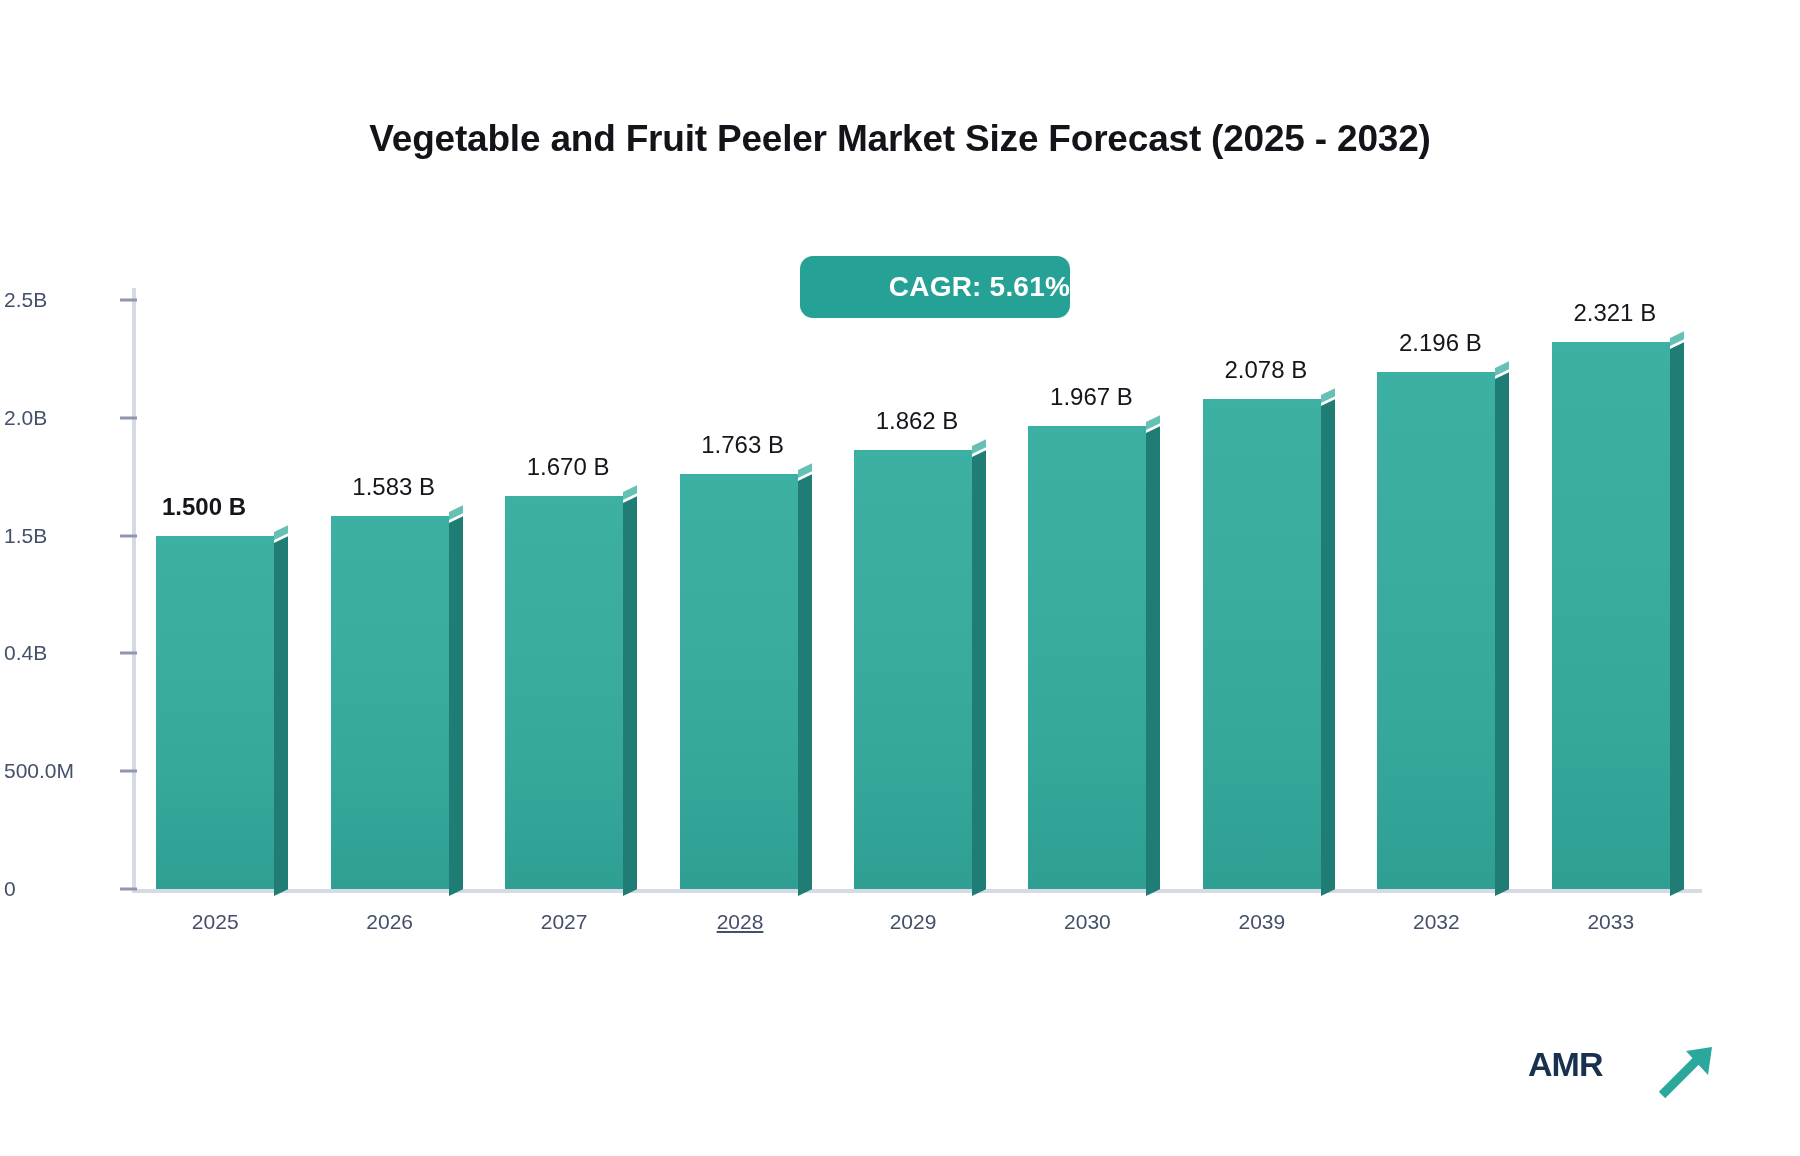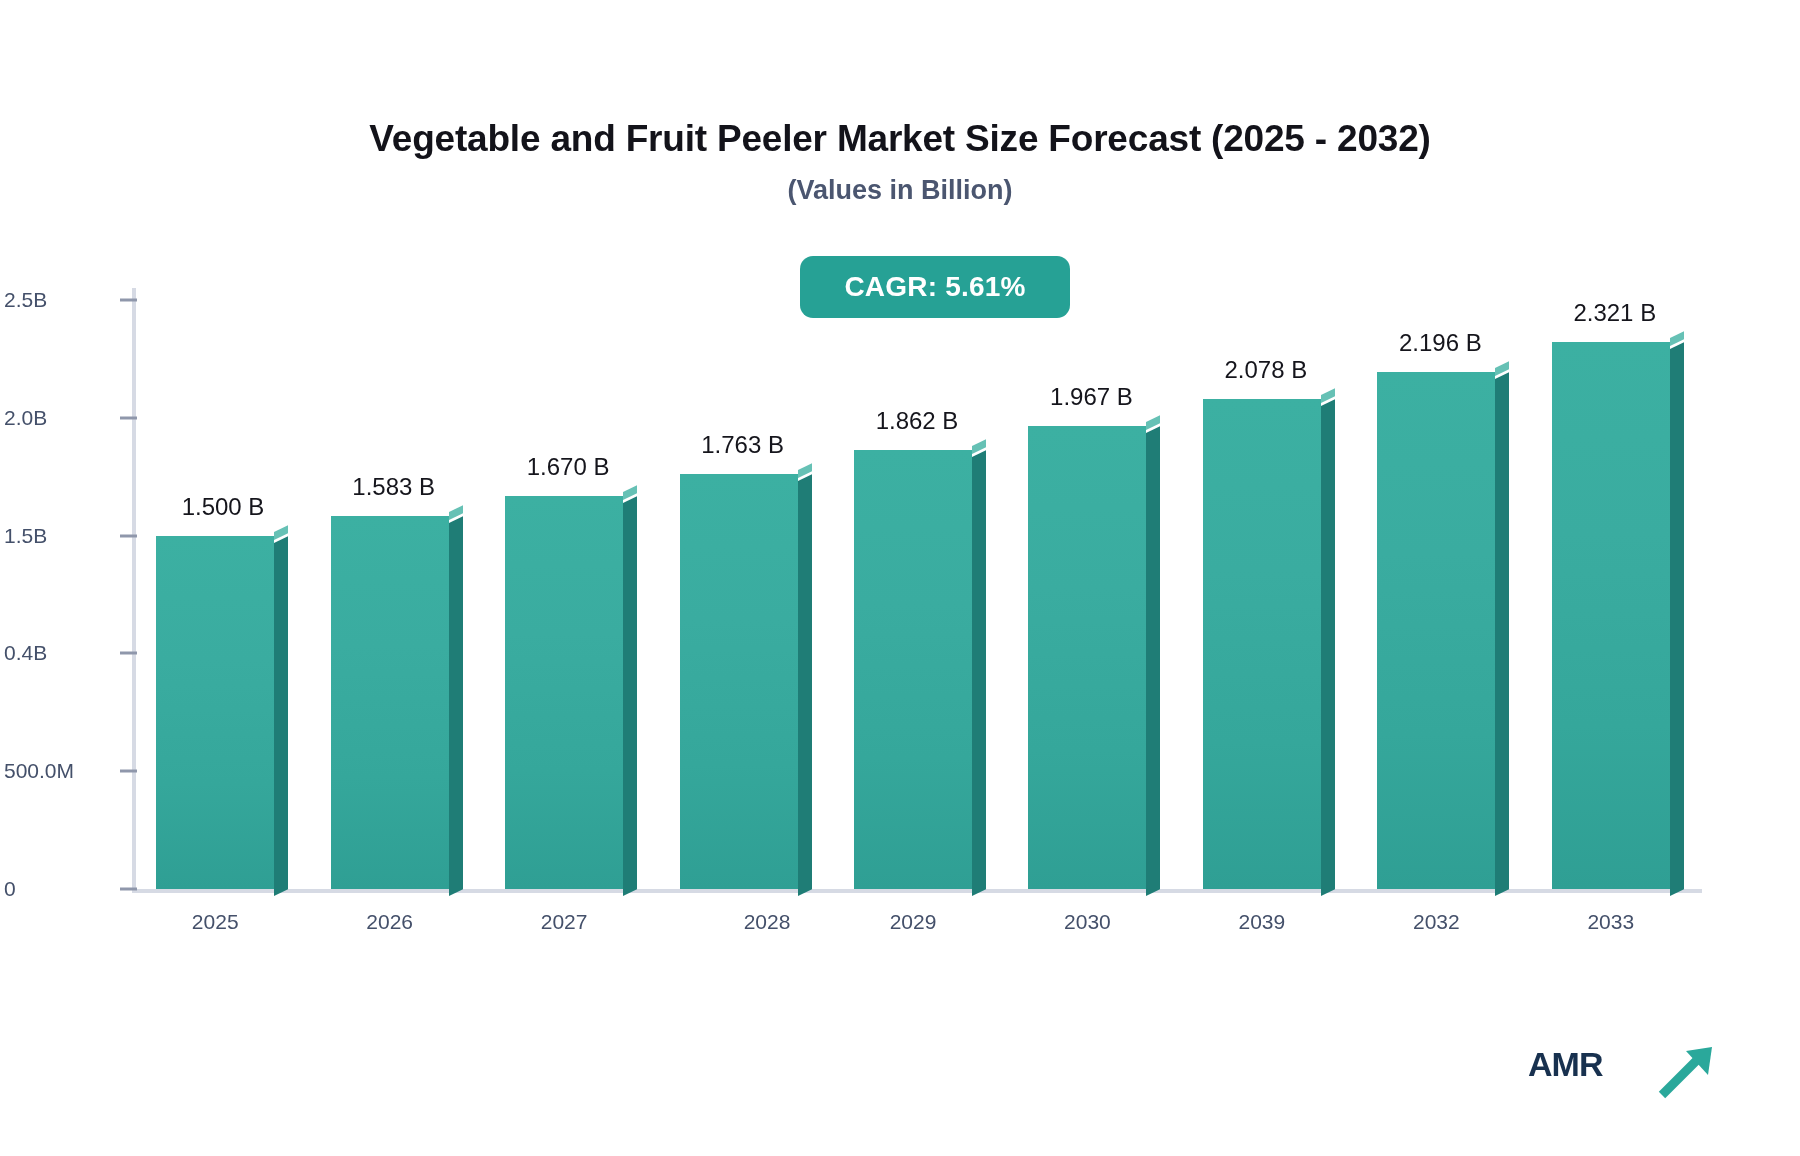--- a/index.html
+++ b/index.html
@@ -50,21 +50,21 @@
   .cagr-badge {
     position: absolute;
     left: 800px;
     top: 256px;
     width: 270px;
     height: 62px;
     background: #26a195;
     border-radius: 13px;
     display: flex;
     align-items: center;
-    justify-content: center;
+    justify-content: flex-end;
     color: #ffffff;
     font-size: 28px;
     font-weight: bold;
     letter-spacing: 0.2px;
   }
 
   
   #plot {
     position: absolute;
     left: 132px;
@@ -179,21 +179,20 @@
     width: 62px;
     height: 55px;
   }
 </style>
 </head>
 <body>
 
 <div id="stage">
 
   <div class="title">Vegetable and Fruit Peeler Market Size Forecast (2025 - 2032)</div>
-  <div class="subtitle">(Values in Billion)</div>
 
   <div class="cagr-badge">
     <span>CAGR: 5.61%</span>
   </div>
 
   <div id="plot">
     <div class="y-axis-line"></div>
     <div class="x-axis-line"></div>
     <div id="yticks">
         <div class="y-tick-label" style="left: -128px; top: 601px;">0</div>
@@ -208,21 +207,21 @@
         <div class="y-tick-dash" style="left: -12px; top: 129.8px;"></div>
         <div class="y-tick-label" style="left: -128px; top: 12px;">2.5B</div>
         <div class="y-tick-dash" style="left: -12px; top: 12px;"></div>
       </div>
     <div id="bars">
         <div class="bar-wrap" style="left: 24.2222px; width: 118px; height: 353.4px;">
           <div class="bar-face" style="height: 353.4px;"></div>
           <div class="bar-side" style="height: 353.4px;"></div>
           <div class="bar-top" style="bottom: 349.4px;"></div>
         </div>
-        <div class="bar-value" style="left: 91px; top: 204.6px;">1.500 B</div>
+        <div class="bar-value" style="left: 72px; top: 204.6px; font-weight: bold;">1.500 B</div>
         <div class="bar-wrap" style="left: 198.667px; width: 118px; height: 372.955px;">
           <div class="bar-face" style="height: 372.955px;"></div>
           <div class="bar-side" style="height: 372.955px;"></div>
           <div class="bar-top" style="bottom: 368.955px;"></div>
         </div>
         <div class="bar-value" style="left: 261.667px; top: 185.045px;">1.583 B</div>
         <div class="bar-wrap" style="left: 373.111px; width: 118px; height: 393.452px;">
           <div class="bar-face" style="height: 393.452px;"></div>
           <div class="bar-side" style="height: 393.452px;"></div>
           <div class="bar-top" style="bottom: 389.452px;"></div>
@@ -262,21 +261,21 @@
           <div class="bar-face" style="height: 546.828px;"></div>
           <div class="bar-side" style="height: 546.828px;"></div>
           <div class="bar-top" style="bottom: 542.828px;"></div>
         </div>
         <div class="bar-value" style="left: 1482.78px; top: 11.1724px;">2.321 B</div>
       </div>
     <div id="xlabels">
         <div class="x-label" style="left: 83.2222px;">2025</div>
         <div class="x-label" style="left: 257.667px;">2026</div>
         <div class="x-label" style="left: 432.111px;">2027</div>
-        <div class="x-label" style="left: 635px;">2028</div>
+        <div class="x-label" style="left: 608px; text-decoration: underline;">2028</div>
         <div class="x-label" style="left: 781px;">2029</div>
         <div class="x-label" style="left: 955.444px;">2030</div>
         <div class="x-label" style="left: 1129.89px;">2039</div>
         <div class="x-label" style="left: 1304.33px;">2032</div>
         <div class="x-label" style="left: 1478.78px;">2033</div>
       </div>
   </div>
 
   <div id="logo">
     <div class="logo-text">AMR</div>

